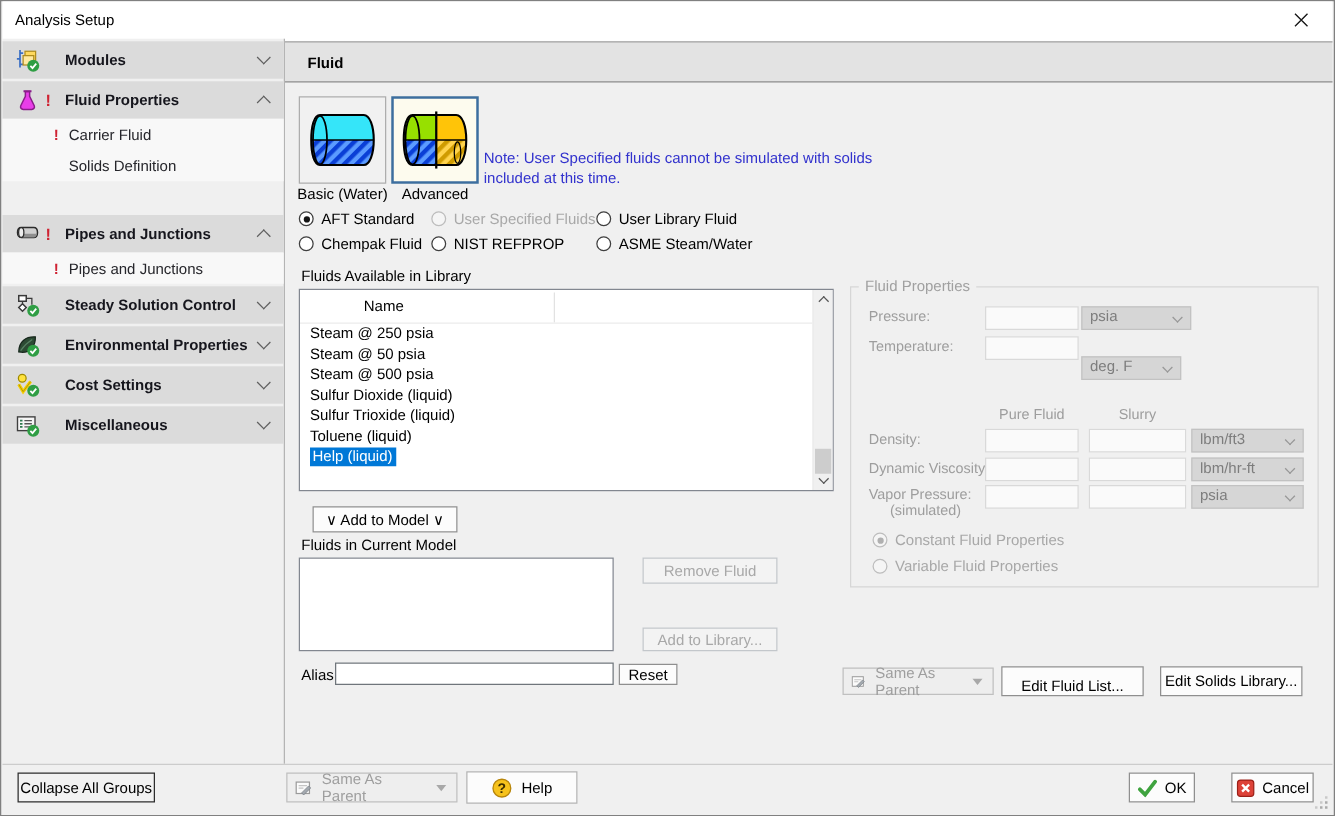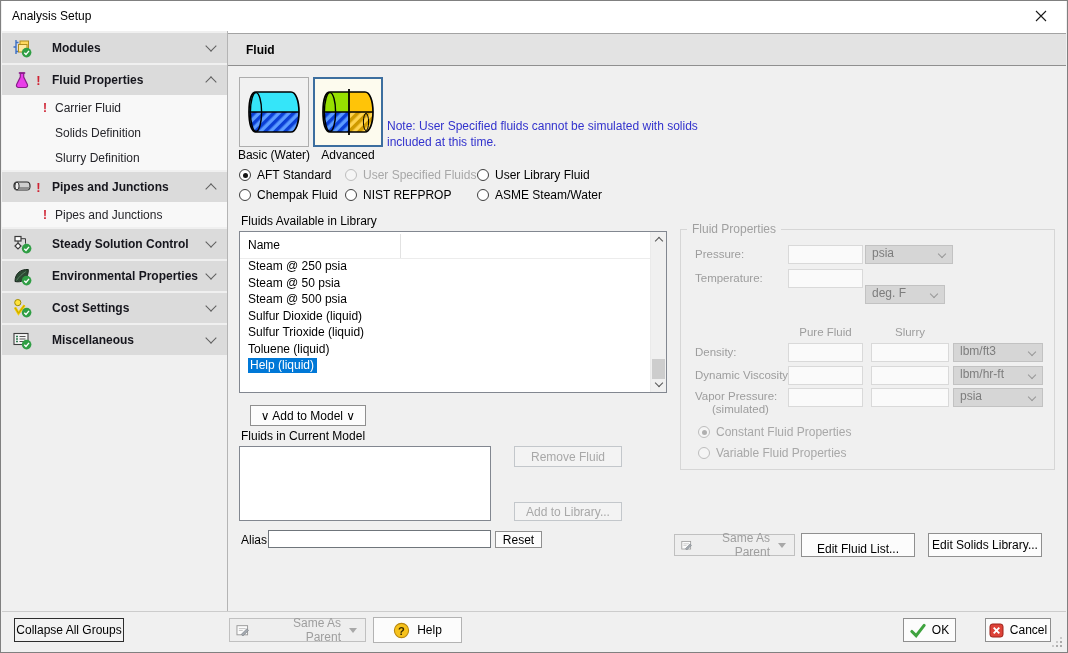--- a/index.html
+++ b/index.html
@@ -52,21 +52,21 @@
   .rc { width:12px; height:12px; border:1px solid #3f3f3f; border-radius:50%; background:#fff;
         flex:none; position:relative; }
   .rc.on::after { content:""; position:absolute; inset:2.5px; border-radius:50%; background:#151515; }
   .rc.dis { border-color:#bdbdbd; background:#f5f5f5; }
   .rc.dis.on::after { background:#b0b0b0; }
 
   
   .caption { position:absolute; color:#000; }
   .flist { position:absolute; left:238px; top:230px; width:428px; height:162px;
            background:#fff; border:1px solid #828790; }
-  .flist .hdrrow { position:relative; height:26px; line-height:26px; padding-left:8px; color:#000; }
+  .flist .hdrrow { position:relative; height:26px; line-height:26px; padding-left:8px; color:#000;margin-left:43px; }
   .flist .colsep { position:absolute; left:160px; top:2px; width:1px; height:24px; background:#e2e2e2; }
   .flist .hline  { position:absolute; left:0; right:16px; top:26px; height:1px; background:#ececec; }
   .lrow { height:16.5px; line-height:16.5px; padding-left:8px; white-space:nowrap; color:#000; }
   .lrow .sel { background:var(--accent,#0078d7); color:#fff; padding:0 3px 1px 2px; }
   .sbar { position:absolute; top:0; right:0; width:16px; height:160px; background:#f0f0f0;
           border-left:1px solid #eaeaea; }
   .sarr { position:absolute; left:0; width:15px; height:15px; display:flex; align-items:center;
           justify-content:center; }
   .sarr span { width:6px; height:6px; border-right:1.6px solid #555; border-bottom:1.6px solid #555; }
   .sarr.up { top:0; } .sarr.up span { transform:rotate(-135deg); margin-top:3px; }
@@ -87,21 +87,21 @@
             color:#a0a0a0; }
   .glabel { position:absolute; color:#9d9d9d; font-size:11.5px; white-space:nowrap; }
   .dinput { position:absolute; background:#fafafa; border:1px solid #d9d9d9; font:inherit; }
   .combo { position:absolute; background:#d6d6d6; border:1px solid #c2c2c2; color:#7d7d7d;
            display:flex; align-items:flex-start; padding-left:6px; }
   .ca { position:absolute; right:7px; top:5px; width:6px; height:6px;
         border-right:1.3px solid #979797; border-bottom:1.3px solid #979797; transform:rotate(45deg); }
 
   
   .sap { position:absolute; background:#eeeeee; border:1px solid #c0c0c0; color:#9e9e9e;
-         display:flex; align-items:center; padding:0 8px 0 6px; gap:8px;text-align:right; }
+         display:flex; align-items:center; padding:0 8px 0 6px; gap:8px; }
   .sap .tri { width:0; height:0; border-left:4px solid transparent; border-right:4px solid transparent;
               border-top:5px solid #a8a8a8; margin-left:auto; }
 
   
   .footer { position:absolute; left:1px; right:1px; bottom:1px; height:40px; background:#f0f0f0;
             border-top:1px solid #cccccc; }
   .btn.focusdark { border:1px solid #2d2d2d; background:#f2f2f2; }
   .grip { position:absolute; right:4px; bottom:4px; width:2px; height:2px; background:#ababab;
           box-shadow:-4px 0 #ababab, 0 -4px #ababab, -8px 0 #c9c9c9, -4px -4px #c9c9c9, 0 -8px #c9c9c9; }
 
@@ -163,24 +163,20 @@
       <span class="chv up"></span>
     </div>
 
     <div class="srow" style="top:64px">
       <span class="swarn">!</span>
       <span class="slbl">Carrier Fluid</span>
     </div>
     <div class="srow" style="top:89px">
       <span class="swarn"></span>
       <span class="slbl">Solids Definition</span>
-    </div>
-    <div class="srow" style="top:114px">
-      <span class="swarn"></span>
-      <span class="slbl">Slurry Definition</span>
     </div>
 
     <div class="grow" style="top:141px">
       <span class="gicon">
         <svg viewBox="0 0 20 20" width="20" height="20">
           <path d="M5,5 h10 c1.8,0 3,1.7 3,4 s-1.2,4 -3,4 H5 c-1.8,0 -3,-1.7 -3,-4 s1.2,-4 3,-4 z" fill="#cfcfcf" stroke="#2b2b2b" stroke-width="1.2"></path>
           <path d="M2.4,10 c0.2,1.7 1.2,3 2.6,3 h10 c1.4,0 2.4,-1.3 2.6,-3 z" fill="#8f8f8f"></path>
           <ellipse cx="5" cy="9" rx="2.1" ry="3.9" fill="#ececec" stroke="#2b2b2b" stroke-width="1"></ellipse>
         </svg>
         </span>

